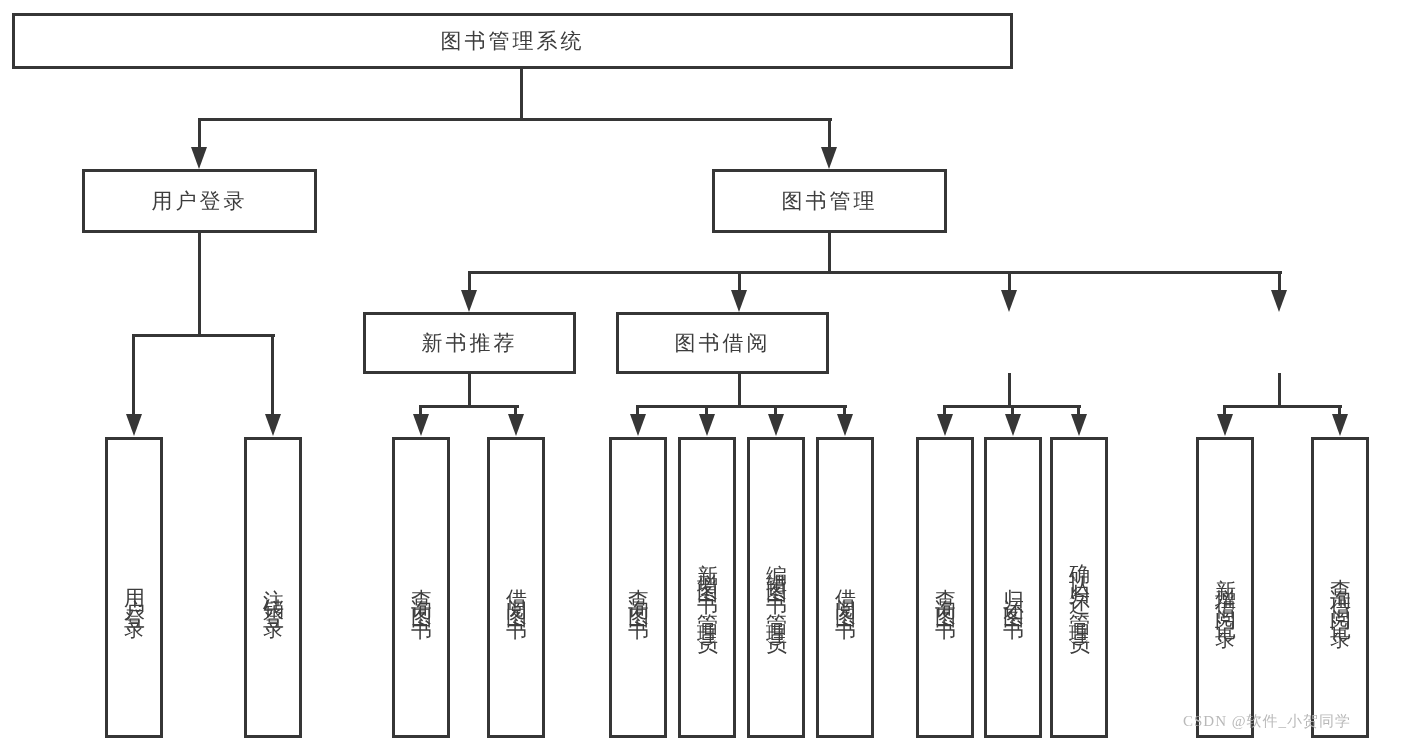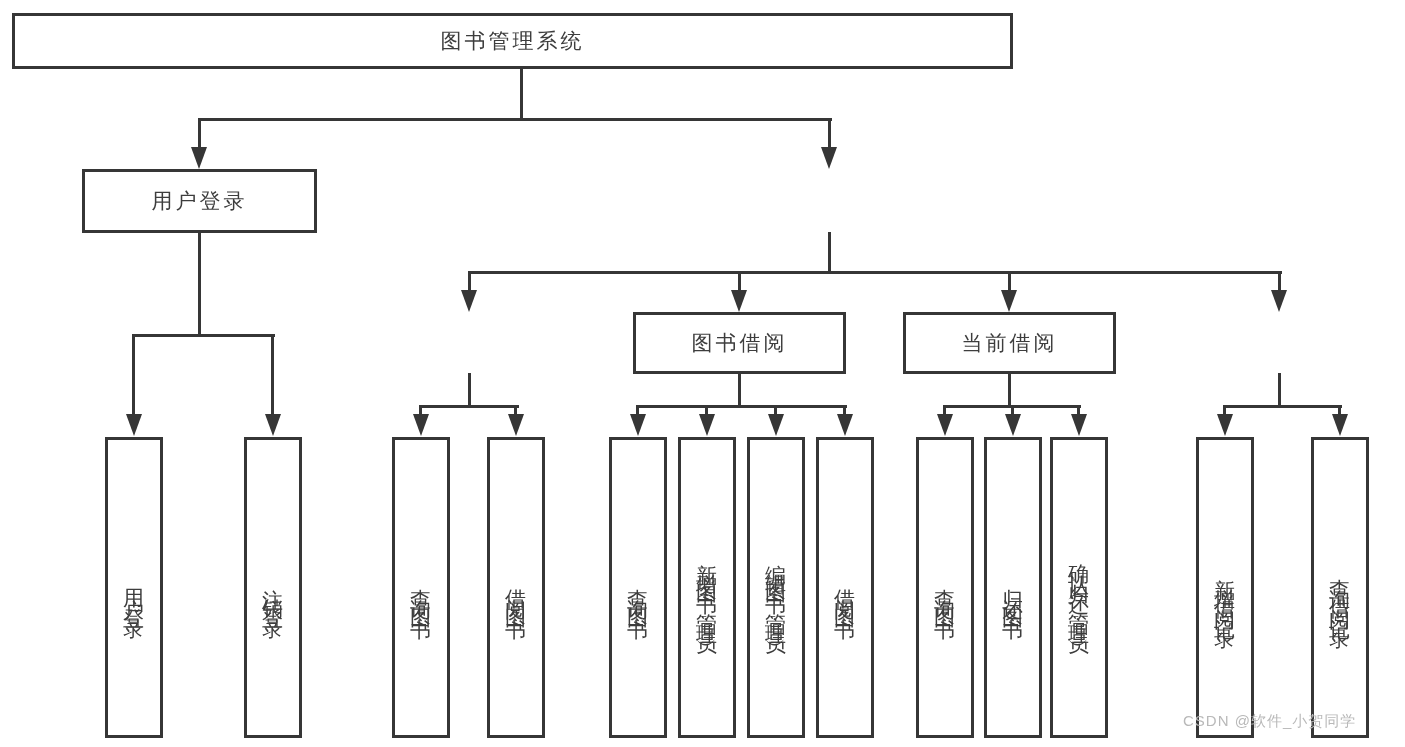--- a/index.html
+++ b/index.html
@@ -2,21 +2,21 @@
 <html style="--line: #363636; --text: #3d3d3d; --wm: #b9b9b9; --bg: #ffffff;"><head>
 <meta charset="utf-8">
 <style>
   * { box-sizing: border-box; }
   html, body { margin: 0; padding: 0; background: #fff; }
   .stage {
     position: relative;
     width: 1405px;
     height: 747px;
     background: var(--bg, #ffffff);
-    font-family: Liberation Sans, sans-serif;
+    font-family: Liberation Serif, serif;
     color: var(--text, #3d3d3d);
     overflow: hidden;
   }
   .box {
     position: absolute;
     border: 3px solid var(--line, #363636);
     background: #fff;
     display: flex;
     align-items: center;
     justify-content: center;
@@ -120,26 +120,29 @@
   <div class="arrow" style="left:1217px;top:414px"></div>
   <div class="arrow" style="left:1332px;top:414px"></div>
 
   <div class="box" style="left:12px;top:13px;width:1001px;height:56px">
     <span class="hlabel">图书管理系统</span>
   </div>
 
   <div class="box" style="left:82px;top:169px;width:235px;height:64px">
     <span class="hlabel">用户登录</span>
   </div>
+  <div class="box" style="left:712px;top:169px;width:235px;height:64px">
+    <span class="hlabel">图书管理</span>
+  </div>
 
-  <div class="box" style="left:633px;top:312px;width:213px;height:62px">
+  <div class="box" style="left:363px;top:312px;width:213px;height:62px">
+    <span class="hlabel">新书推荐</span>
+  </div>
+  <div class="box" style="left:616px;top:312px;width:213px;height:62px">
     <span class="hlabel">图书借阅</span>
-  </div>
-  <div class="box" style="left:903px;top:312px;width:213px;height:62px">
-    <span class="hlabel">当前借阅</span>
   </div>
 
   <div class="box" style="left:105px;top:437px;width:58px;height:301px">
     <span class="vlabel">用户登录</span>
   </div>
   <div class="box" style="left:244px;top:437px;width:58px;height:301px">
     <span class="vlabel">注销登录</span>
   </div>
 
   <div class="box" style="left:392px;top:437px;width:58px;height:301px">

